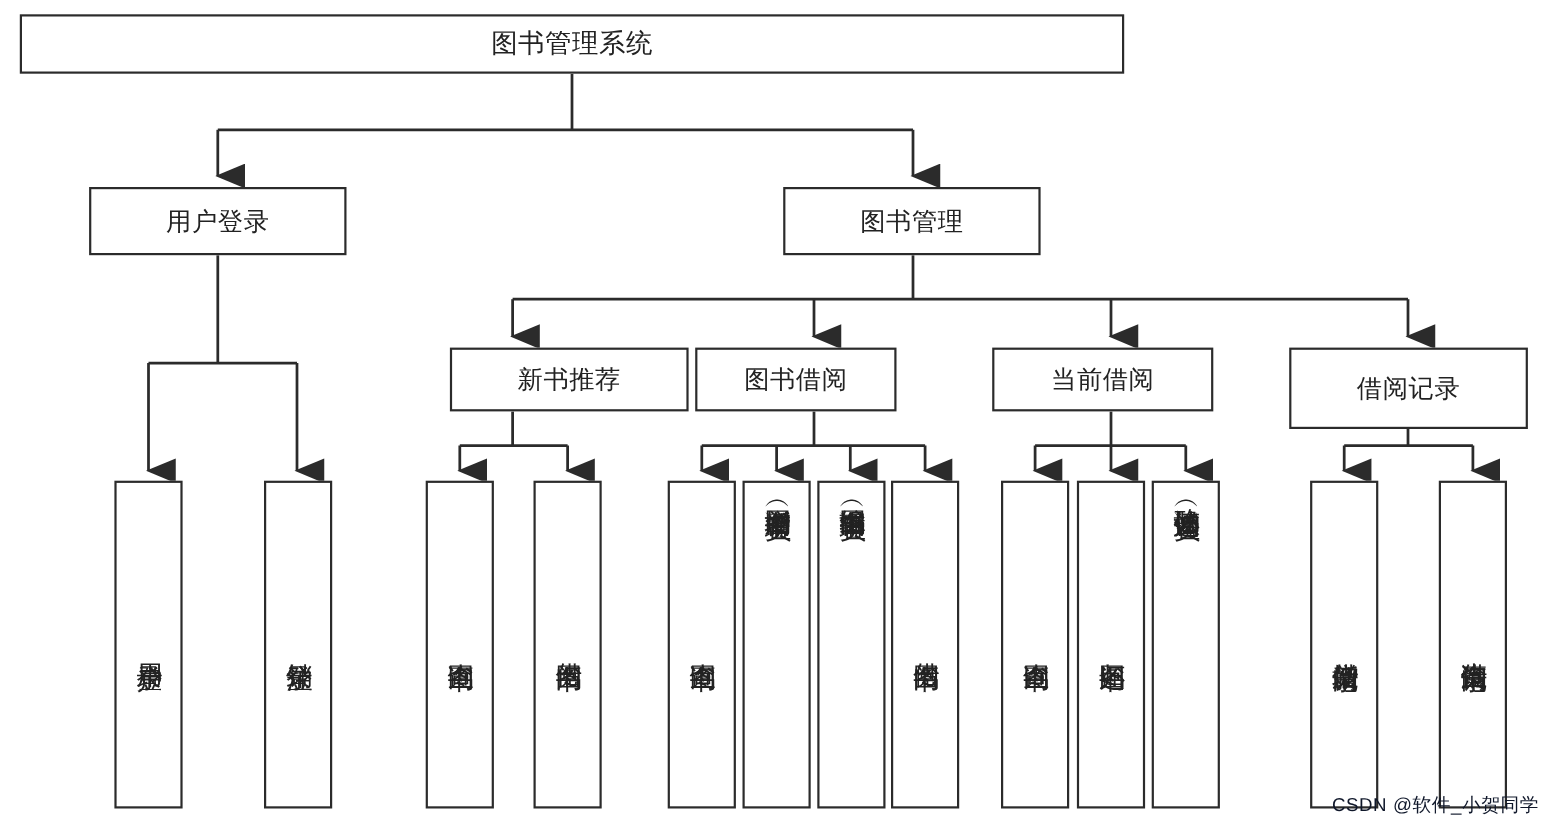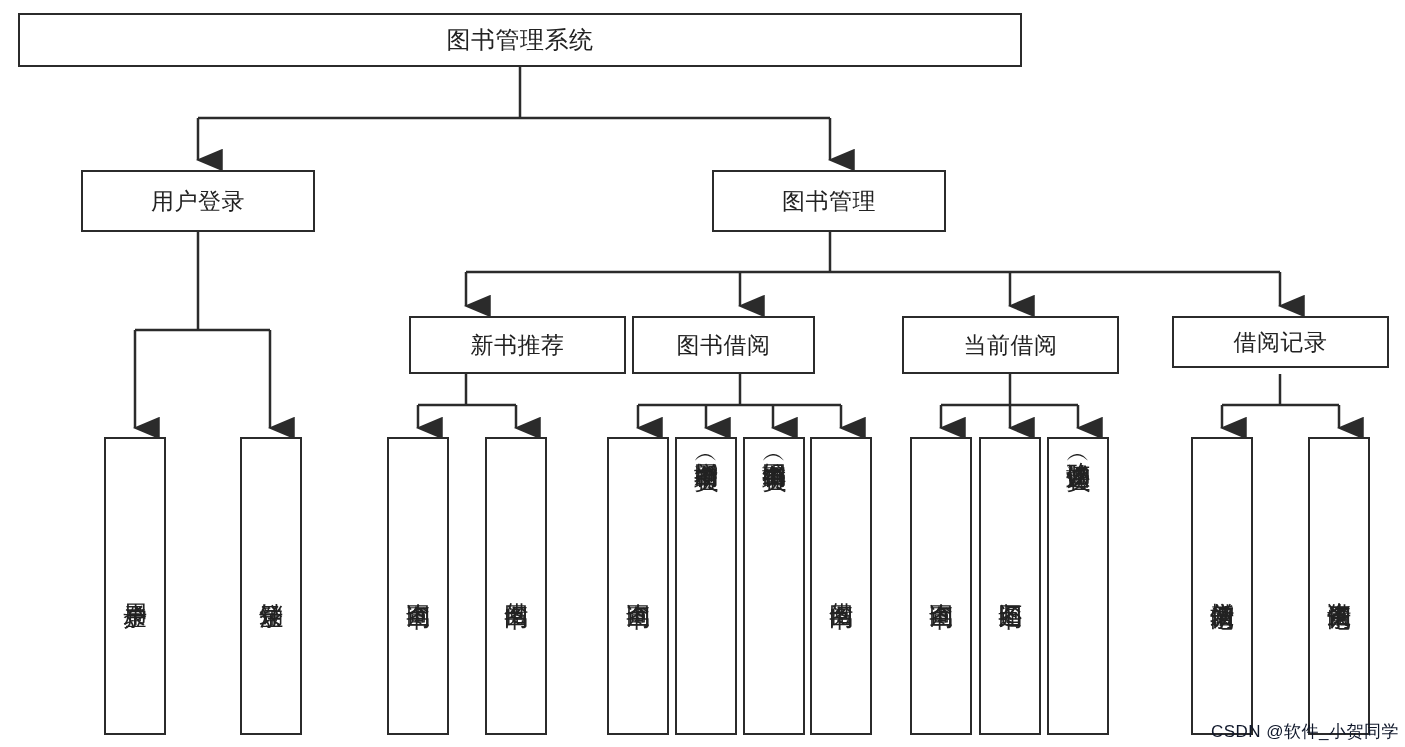--- a/index.html
+++ b/index.html
@@ -148,25 +148,25 @@
   </div>
 
   <div class="node horiz" style="left:361px; top:316px; width:217px; height:58px;margin-left:48px;">
     <span class="node-label">新书推荐</span>
   </div>
 
   <div class="node horiz" style="left:632px; top:316px; width:183px; height:58px;">
     <span class="node-label">图书借阅</span>
   </div>
 
-  <div class="node horiz" style="left:902px; top:316px; width:217px; height:58px;">
+  <div class="node horiz" style="left:902px; top:316px; width:201px; height:58px;">
     <span class="node-label">当前借阅</span>
   </div>
 
-  <div class="node horiz" style="left:1172px; top:316px; width:217px; height:52px;">
+  <div class="node horiz" style="left:1172px; top:316px; width:217px; height:74px;">
     <span class="node-label">借阅记录</span>
   </div>
 
   <div class="node vert" style="left:104px; top:437px; width:62px; height:298px;">
     <span class="node-label">用户登录</span>
   </div>
 
   <div class="node vert" style="left:240px; top:437px; width:62px; height:298px;">
     <span class="node-label">注销登录</span>
   </div>

